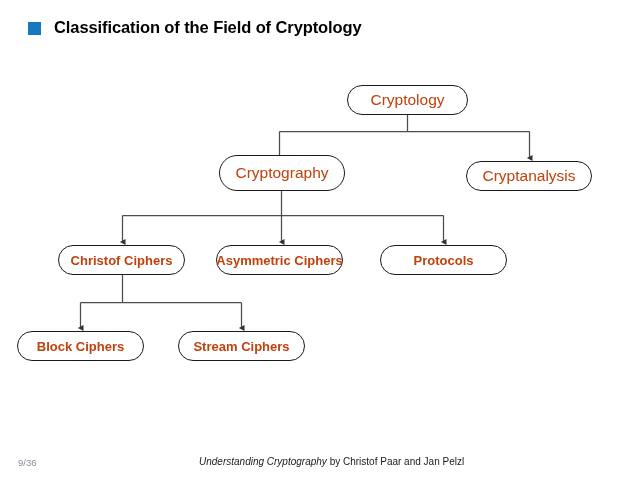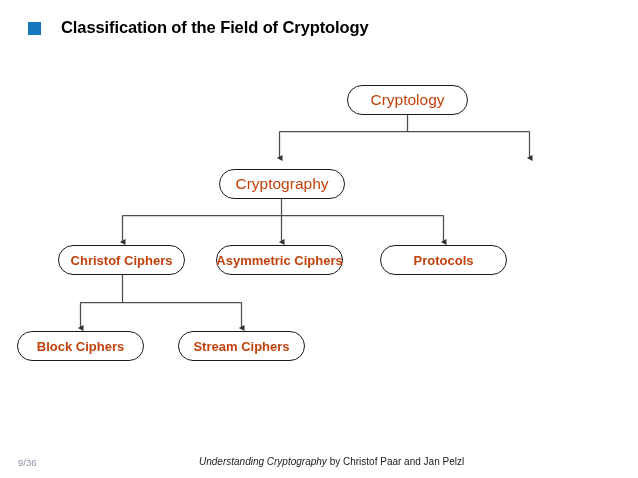--- a/index.html
+++ b/index.html
@@ -16,21 +16,21 @@
     font-family: "Liberation Sans", sans-serif;
   }
 
   
   #title-row {
     position: absolute;
     left: 28px;
     top: 18px;
     display: flex;
     align-items: center;
-    gap: 20px;
+    gap: 13px;
   }
   #title-bullet {
     width: 13px;
     height: 13px;
     background: #1878BE;
     flex: 0 0 auto;
     margin-top: 2px;
   }
   #title-text {
     font-size: 16.5px;
@@ -138,24 +138,27 @@
         <path d="M80.5,302.5 L241.5,302.5"></path>
         <path d="M80.5,302.5 L80.5,328" marker-end="url(#arrow)"></path>
         <path d="M241.5,302.5 L241.5,328" marker-end="url(#arrow)"></path>
       </g>
     </svg>
 
     <div class="node regular" style="left:347px; top:85px; width:121px; height:30px;">
       <span class="node-label">Cryptology</span>
     </div>
 
-    <div class="node regular" style="left:219px; top:169px; width:126px; height:30px;">
+    <div class="node regular" style="left:219px; top:155px; width:126px; height:36px;">
       <span class="node-label">Cryptography</span>
     </div>
 
+    <div class="node regular" style="left:466px; top:161px; width:126px; height:30px;">
+      <span class="node-label">Cryptanalysis</span>
+    </div>
 
     <div class="node bold" style="left:58px; top:245px; width:127px; height:30px;">
       <span class="node-label">Christof Ciphers</span>
     </div>
 
     <div class="node bold" style="left:216px; top:245px; width:127px; height:30px;">
       <span class="node-label">Asymmetric Ciphers</span>
     </div>
 
     <div class="node bold" style="left:380px; top:245px; width:127px; height:30px;">

